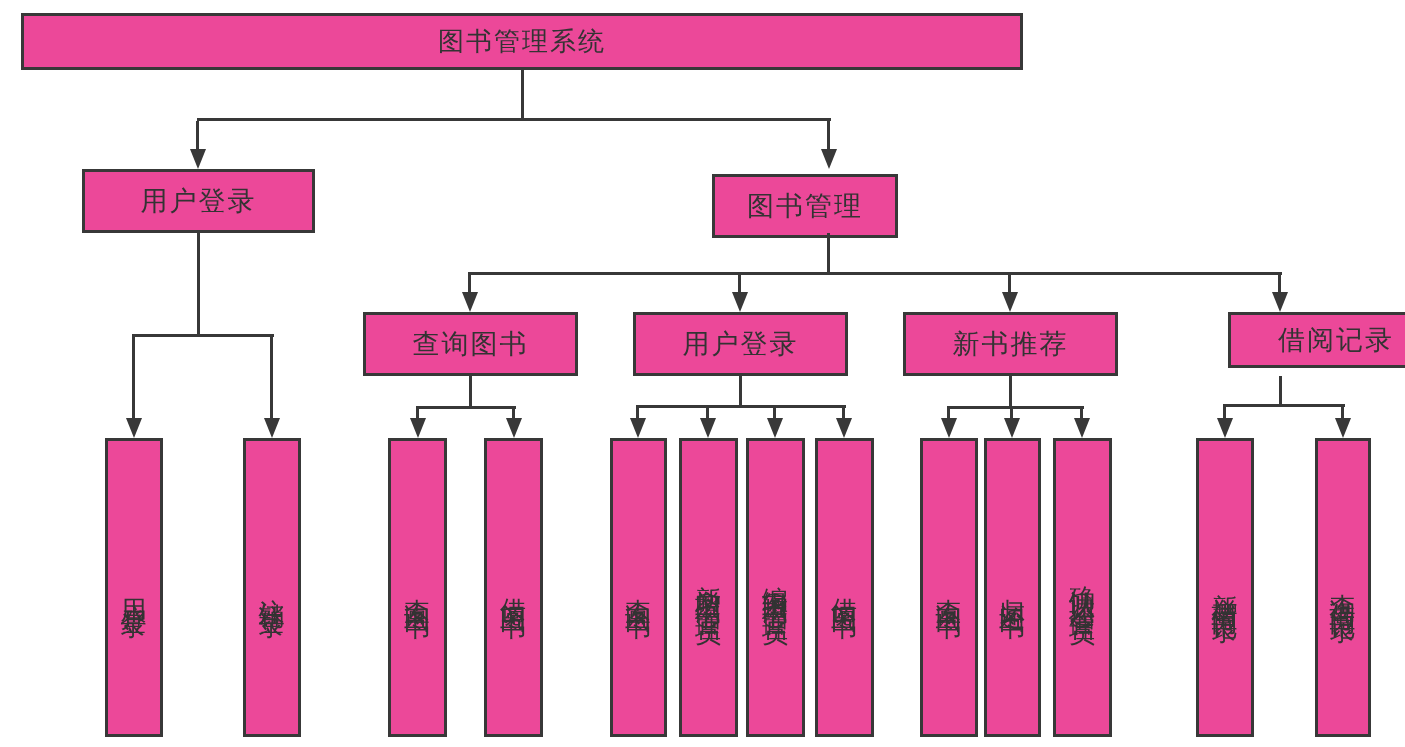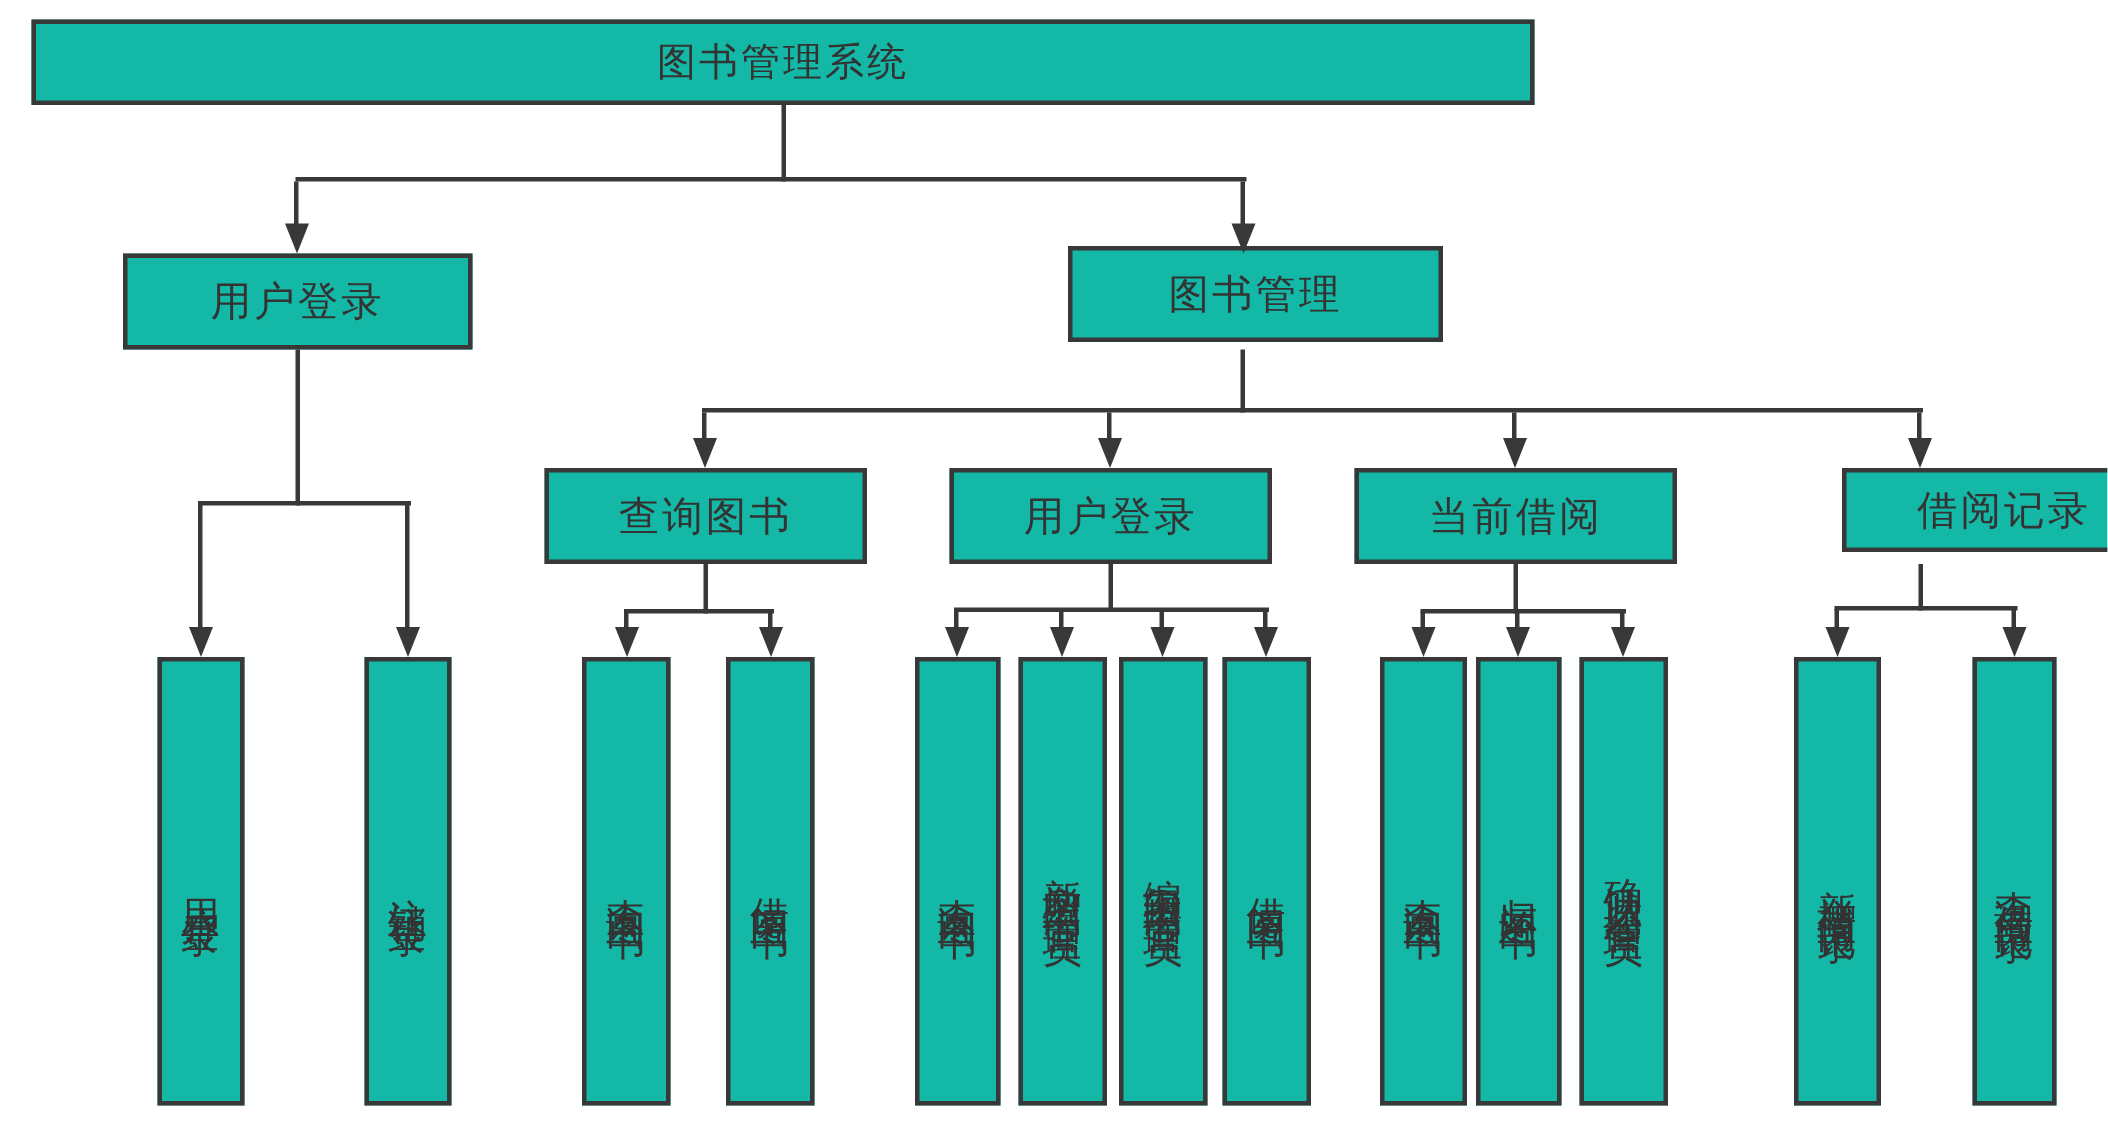--- a/index.html
+++ b/index.html
@@ -14,21 +14,21 @@
     width:1405px;height:747px;
     background:var(--bg);
     overflow:hidden;
     font-family:"Liberation Sans", sans-serif;
     color:var(--text);
   }
   .node{
     position:absolute;
     box-sizing:border-box;
     border:3px solid var(--line);
-    background:#14b8a6;
+    background:#ec4899;
     display:flex;
     align-items:center;
     justify-content:center;
   }
   .node.h span{
     font-size:27px;
     letter-spacing:2px;
     white-space:nowrap;
   }
   .node.root span{font-size:26px;}
@@ -69,32 +69,32 @@
 
 <div class="stage">
 
   <div class="node h root" style="left:21px;top:13px;width:1002px;height:57px">
     <span>图书管理系统</span>
   </div>
 
   <div class="node h" style="left:82px;top:169px;width:233px;height:64px">
     <span>用户登录</span>
   </div>
-  <div class="node h" style="left:712px;top:164px;width:250px;height:64px">
+  <div class="node h" style="left:712px;top:174px;width:186px;height:64px">
     <span>图书管理</span>
   </div>
 
   <div class="node h" style="left:363px;top:312px;width:215px;height:64px">
     <span>查询图书</span>
   </div>
   <div class="node h" style="left:633px;top:312px;width:215px;height:64px">
     <span>用户登录</span>
   </div>
   <div class="node h" style="left:903px;top:312px;width:215px;height:64px">
-    <span>当前借阅</span>
+    <span>新书推荐</span>
   </div>
   <div class="node h" style="left:1228px;top:312px;width:216px;height:56px">
     <span>借阅记录</span>
   </div>
 
   <div class="node v" style="left:105px;top:438px;width:58px;height:299px">
     <span>用户登录</span>
   </div>
   <div class="node v" style="left:243px;top:438px;width:58px;height:299px">
     <span>注销登录</span>

